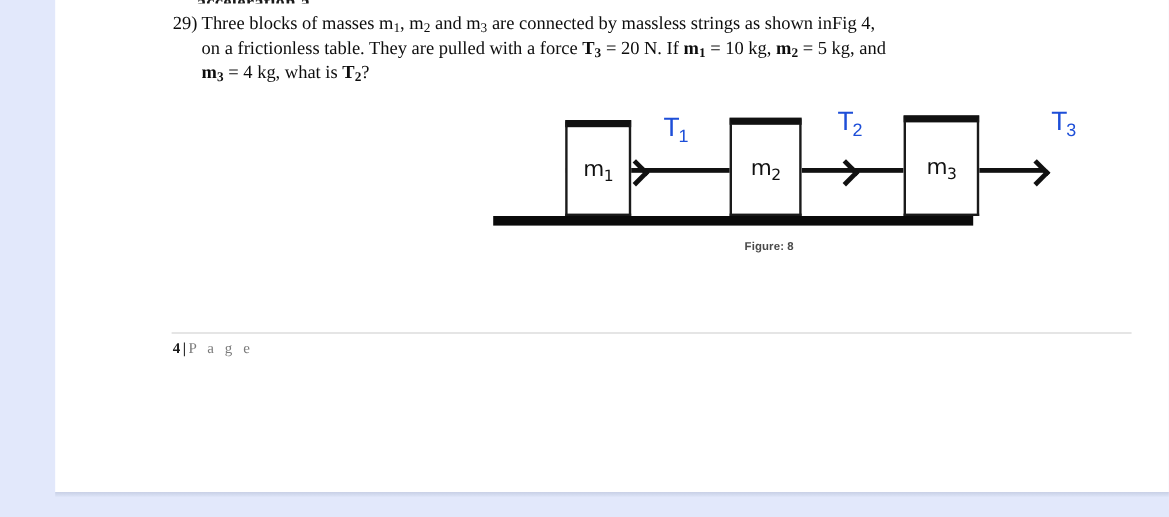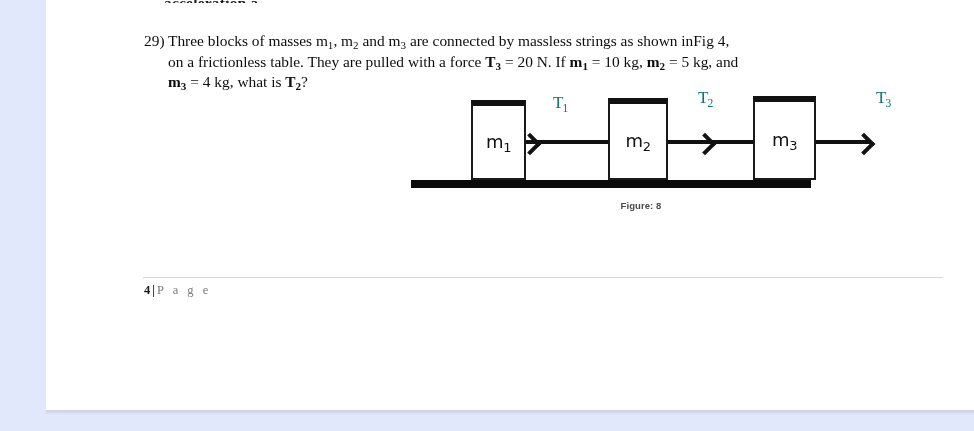--- a/index.html
+++ b/index.html
@@ -49,21 +49,20 @@
     white-space: nowrap;
     overflow: hidden;
     height: 9px;
   }
   
   .qblock {
     position: absolute;
     left: 98px;
     top: 10px;
     width: 790px;
-    margin-top: 21px;
   }
   .qline {
     font-size: 15.4px;
     line-height: 20.5px;
     color: #0d0d0d;
     white-space: nowrap;
     font-family: "Liberation Serif", serif;
   }
   .qline.indent { padding-left: 24px; }
   .qnum { display: inline-block; width: 24px; }
@@ -117,23 +116,23 @@
     position: absolute;
     z-index: 4;
     width: 12px;
     height: 12px;
     border-top: 4px solid #111111;
     border-right: 4px solid #111111;
     transform: rotate(45deg);
   }
   .tension {
     position: absolute;
-    font-family: Liberation Serif, serif;
-    font-size: 17px;
-    color: #0f766e;
+    font-family: Liberation Sans, sans-serif;
+    font-size: 22px;
+    color: #1d4ed8;
     letter-spacing: -1px;
     z-index: 5;
   }
   .tension sub {
     font-size: 0.68em;
     vertical-align: -0.35em;
   }
   .ground {
     position: absolute;
     left: 10px;

